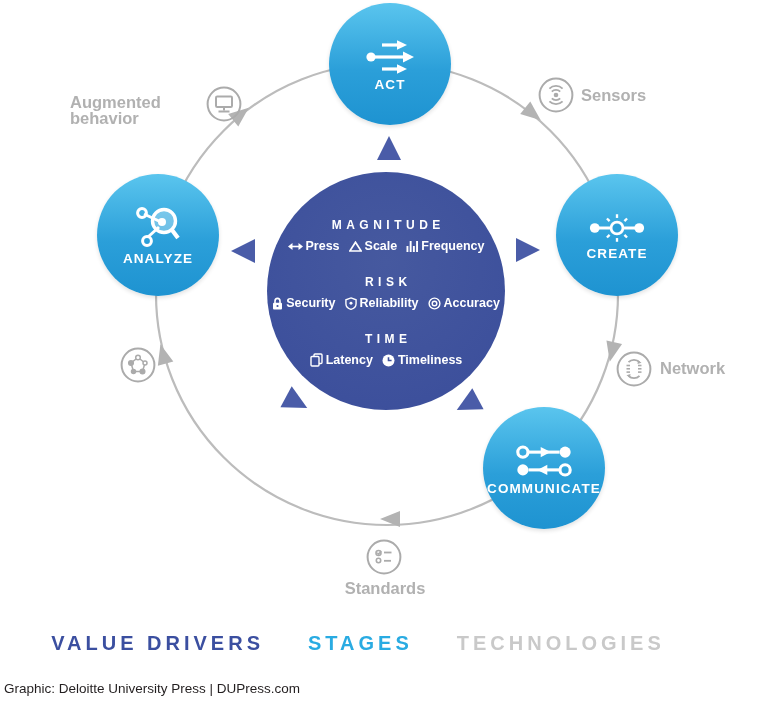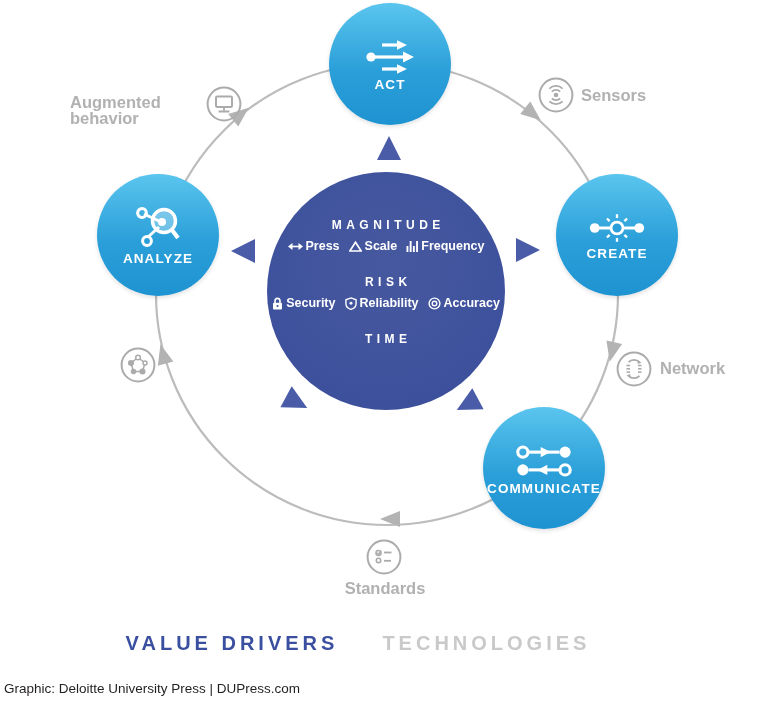--- a/index.html
+++ b/index.html
@@ -195,20 +195,36 @@
             <circle cx="6.5" cy="6.5" r="5.4" fill="none" stroke="#fff" stroke-width="1.4"></circle>
             <circle cx="6.5" cy="6.5" r="2.3" fill="none" stroke="#fff" stroke-width="1.4"></circle>
           </svg>
           <span>Accuracy</span>
         </span>
       </div>
     </div>
 
     <div>
       <div class="vd-header">TIME</div>
+      <div class="vd-row">
+        <span class="vd-item">
+          <svg width="13" height="14" viewBox="0 0 13 14">
+            <rect x="4" y="1" width="8" height="9.5" rx="1" fill="none" stroke="#fff" stroke-width="1.4"></rect>
+            <rect x="1" y="3.5" width="8" height="9.5" rx="1" fill="#3d509c" stroke="#fff" stroke-width="1.4"></rect>
+          </svg>
+          <span>Latency</span>
+        </span>
+        <span class="vd-item">
+          <svg width="13" height="13" viewBox="0 0 13 13">
+            <circle cx="6.5" cy="6.5" r="6" fill="#fff"></circle>
+            <path d="M6.5 3.2 V6.5 H9.6" fill="none" stroke="#3d509c" stroke-width="1.6"></path>
+          </svg>
+          <span>Timeliness</span>
+        </span>
+      </div>
     </div>
   </div>
 
   <svg class="tech-icon ti-behavior" viewBox="0 0 36 36">
     <g stroke="#ababab" stroke-width="2" fill="none">
       <circle cx="18" cy="18" r="16.4"></circle>
       <rect x="10" y="10.5" width="16" height="10.5" rx="1.2"></rect>
       <line x1="18" y1="21" x2="18" y2="24.5"></line>
       <line x1="12.5" y1="25.5" x2="23.5" y2="25.5"></line>
     </g>
@@ -265,18 +281,19 @@
       <circle cx="18" cy="10.5" r="2.3" fill="#fff"></circle>
       <circle cx="25" cy="16" r="2" fill="#fff"></circle>
       <circle cx="22.5" cy="24.5" r="2.3" fill="#ababab"></circle>
       <circle cx="13.5" cy="24.5" r="2" fill="#ababab"></circle>
       <circle cx="11" cy="16" r="2.3" fill="#ababab"></circle>
     </g>
   </svg>
 
   <div class="legend">
     <span class="legend-item" style="color: rgb(59, 79, 160);">VALUE DRIVERS</span>
+    <span class="legend-item" style="color: rgb(41, 171, 226);">STAGES</span>
     <span class="legend-item" style="color: rgb(201, 201, 201);">TECHNOLOGIES</span>
   </div>
 
   <div class="credit">Graphic: Deloitte University Press  |  DUPress.com</div>
 
 </div>
 
 </body></html>

